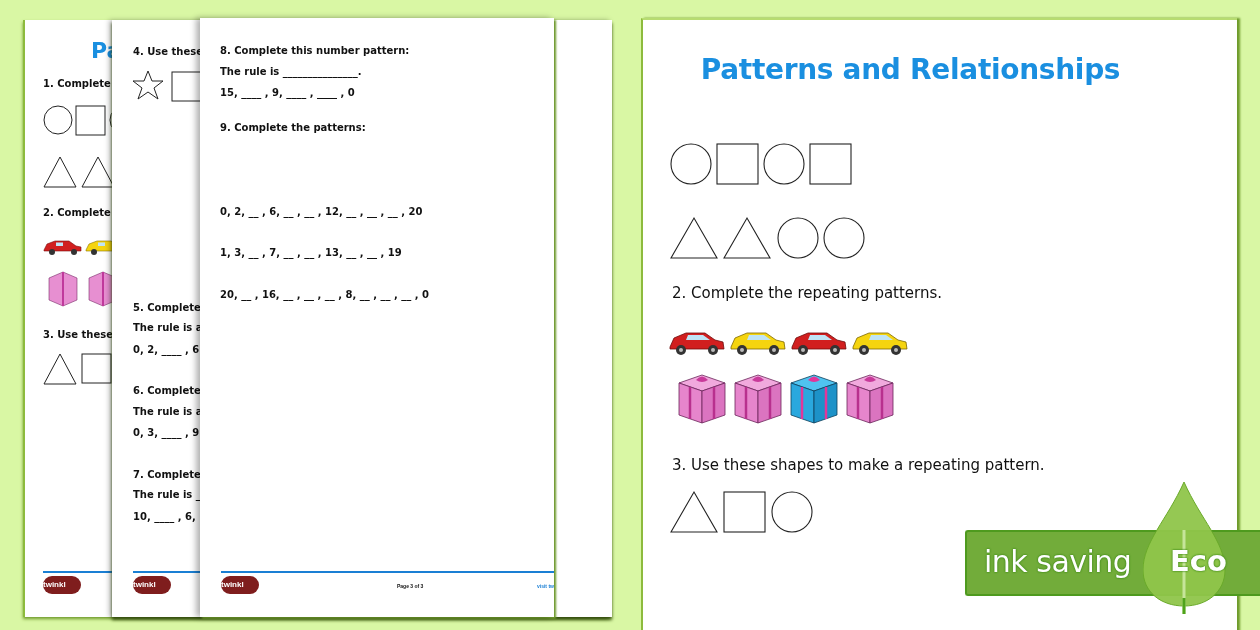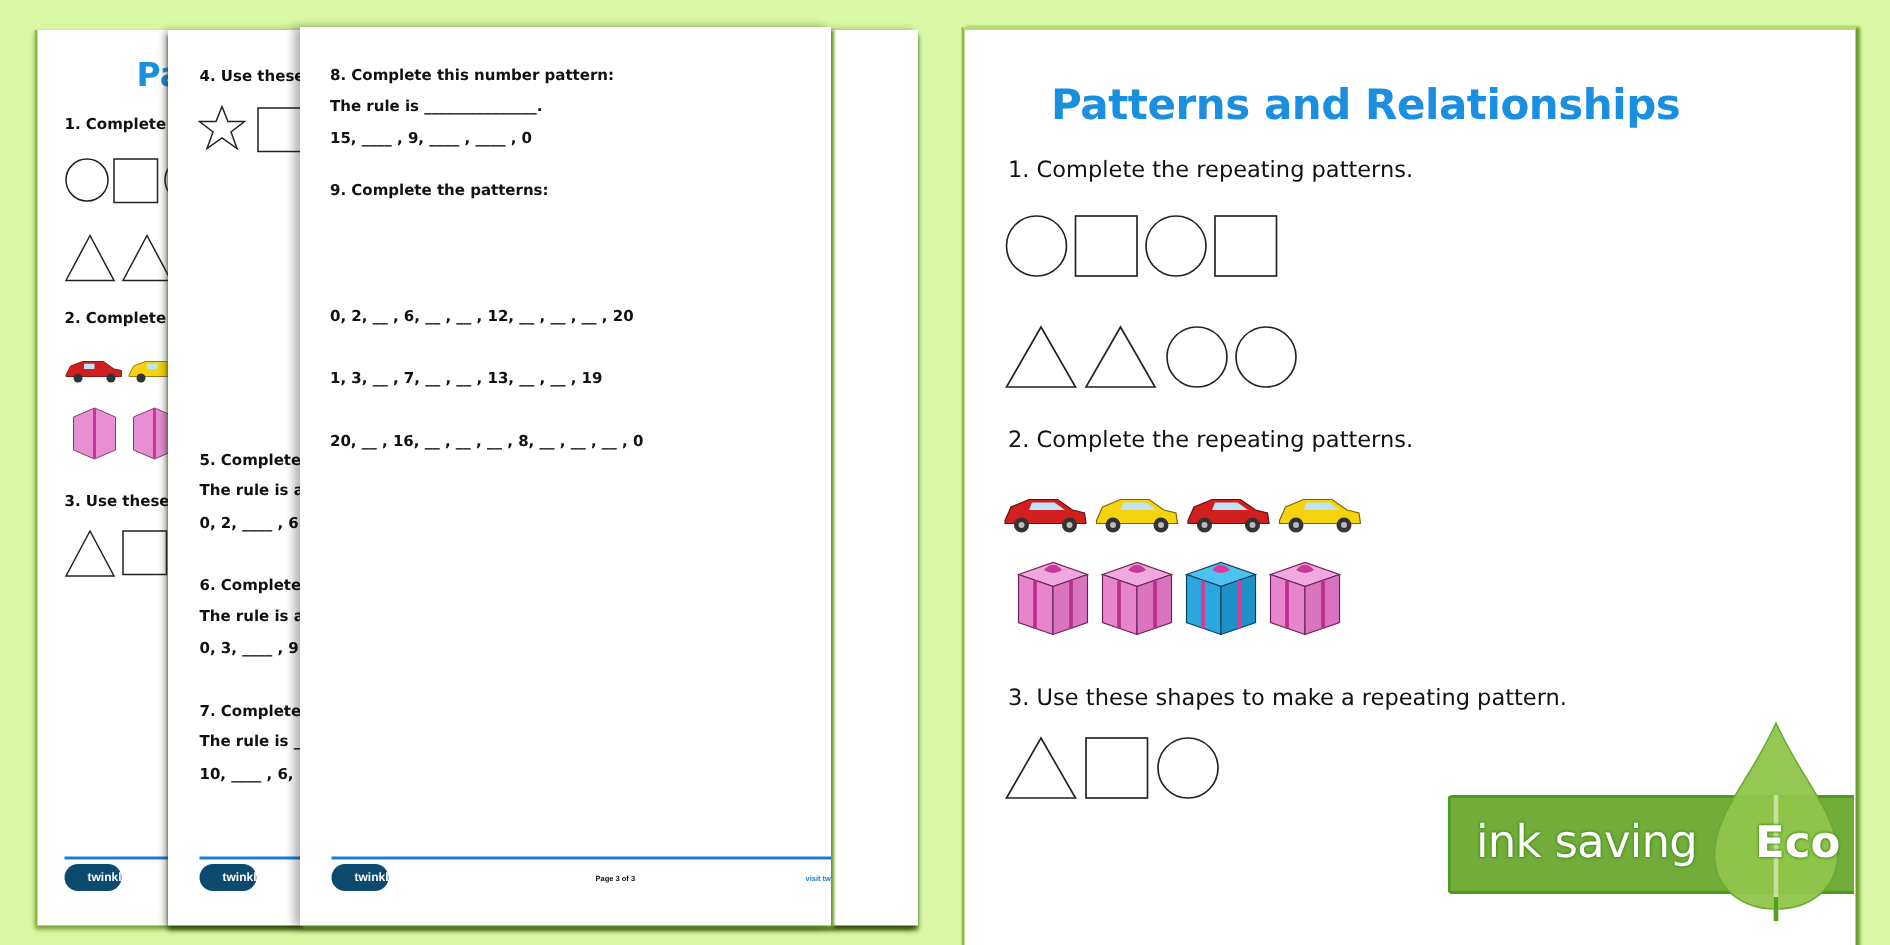--- a/index.html
+++ b/index.html
@@ -36,37 +36,37 @@
     box-shadow: 3px 0 2px #6e9b2b;
   }
   .txt { position: absolute; white-space: nowrap; font-size: 10px; font-weight: bold; }
   .title-small {
     position: absolute; color: #1a8fe0; font-weight: bold; font-size: 22px;
   }
   .shape { position: absolute; }
   .footer-line { position: absolute; height: 2px; background: #1a7fd4; }
   .twinkl {
     position: absolute; width: 38px; height: 18px;
-    background: #0c4a6e; border-radius: 9px;
-    color: #fff; font-size: 8px; font-weight: bold; text-align: right; line-height: 18px;
+    background: #7f1d1d; border-radius: 9px;
+    color: #fff; font-size: 8px; font-weight: bold; text-align: left; line-height: 18px;
     font-family: "Liberation Sans", sans-serif;
   }
   .tiny { position: absolute; font-size: 5px; white-space: nowrap; font-family: "Liberation Sans", sans-serif; font-weight: bold; }
 
   
   .main-title {
     position: absolute; left: 0; width: 535px; top: 33px; text-align: center;
     color: #1a8fe0; font-weight: bold; font-size: 28px;
     font-family: "DejaVu Sans", sans-serif; letter-spacing: -0.3px;
   }
   .q { position: absolute; font-size: 15px; left: 29px; white-space: nowrap; }
 
   
   #eco-banner {
-    position: absolute; left: 965px; top: 530px; width: 271px; height: 66px;
+    position: absolute; left: 965px; top: 530px; width: 295px; height: 66px;
     background: #72ac3a; border: 2px solid #4e9a1e; border-right: none;
     border-radius: 3px 0 0 3px;
   }
   #eco-banner .label {
     position: absolute; left: 17px; top: 12px; font-size: 30px; color: #fff;
     font-family: "DejaVu Sans", sans-serif; letter-spacing: -0.5px;
     text-shadow: 0 0 2px #3f8a17, 0 0 2px #3f8a17;
   }
   #eco-leaf { position: absolute; left: 1143px; top: 480px; width: 120px; height: 140px; }
   #eco-leaf .eco {
@@ -151,21 +151,20 @@
   <svg class="shape" style="left:380px; top:557px;" width="22" height="22">
     <rect x="1" y="1" width="20" height="20" rx="2" fill="#eaf5fd" stroke="#6bb7ea" stroke-width="0.8"></rect>
     <ellipse cx="11" cy="7" rx="7" ry="4" fill="#2a9df0"></ellipse>
     <line x1="14" y1="18" x2="19" y2="13" stroke="#1a5fa0" stroke-width="1.4"></line>
   </svg>
 </div>
 
 <div class="page" id="page-main">
   <div class="main-title">Patterns and Relationships</div>
 
-  <div class="q" style="top:84px;">1. Complete the repeating patterns.</div>
   <svg class="shape" style="left:27px; top:122px;" width="190" height="44">
     <circle cx="21" cy="22" r="20" fill="none" stroke="#222" stroke-width="1.1"></circle>
     <rect x="47" y="2" width="41" height="40" fill="none" stroke="#222" stroke-width="1.1"></rect>
     <circle cx="114" cy="22" r="20" fill="none" stroke="#222" stroke-width="1.1"></circle>
     <rect x="140" y="2" width="41" height="40" fill="none" stroke="#222" stroke-width="1.1"></rect>
   </svg>
   <svg class="shape" style="left:27px; top:196px;" width="200" height="44">
     <polygon points="1,42 24,2 47,42" fill="none" stroke="#222" stroke-width="1.1"></polygon>
     <polygon points="54,42 77,2 100,42" fill="none" stroke="#222" stroke-width="1.1"></polygon>
     <circle cx="128" cy="22" r="20" fill="none" stroke="#222" stroke-width="1.1"></circle>

